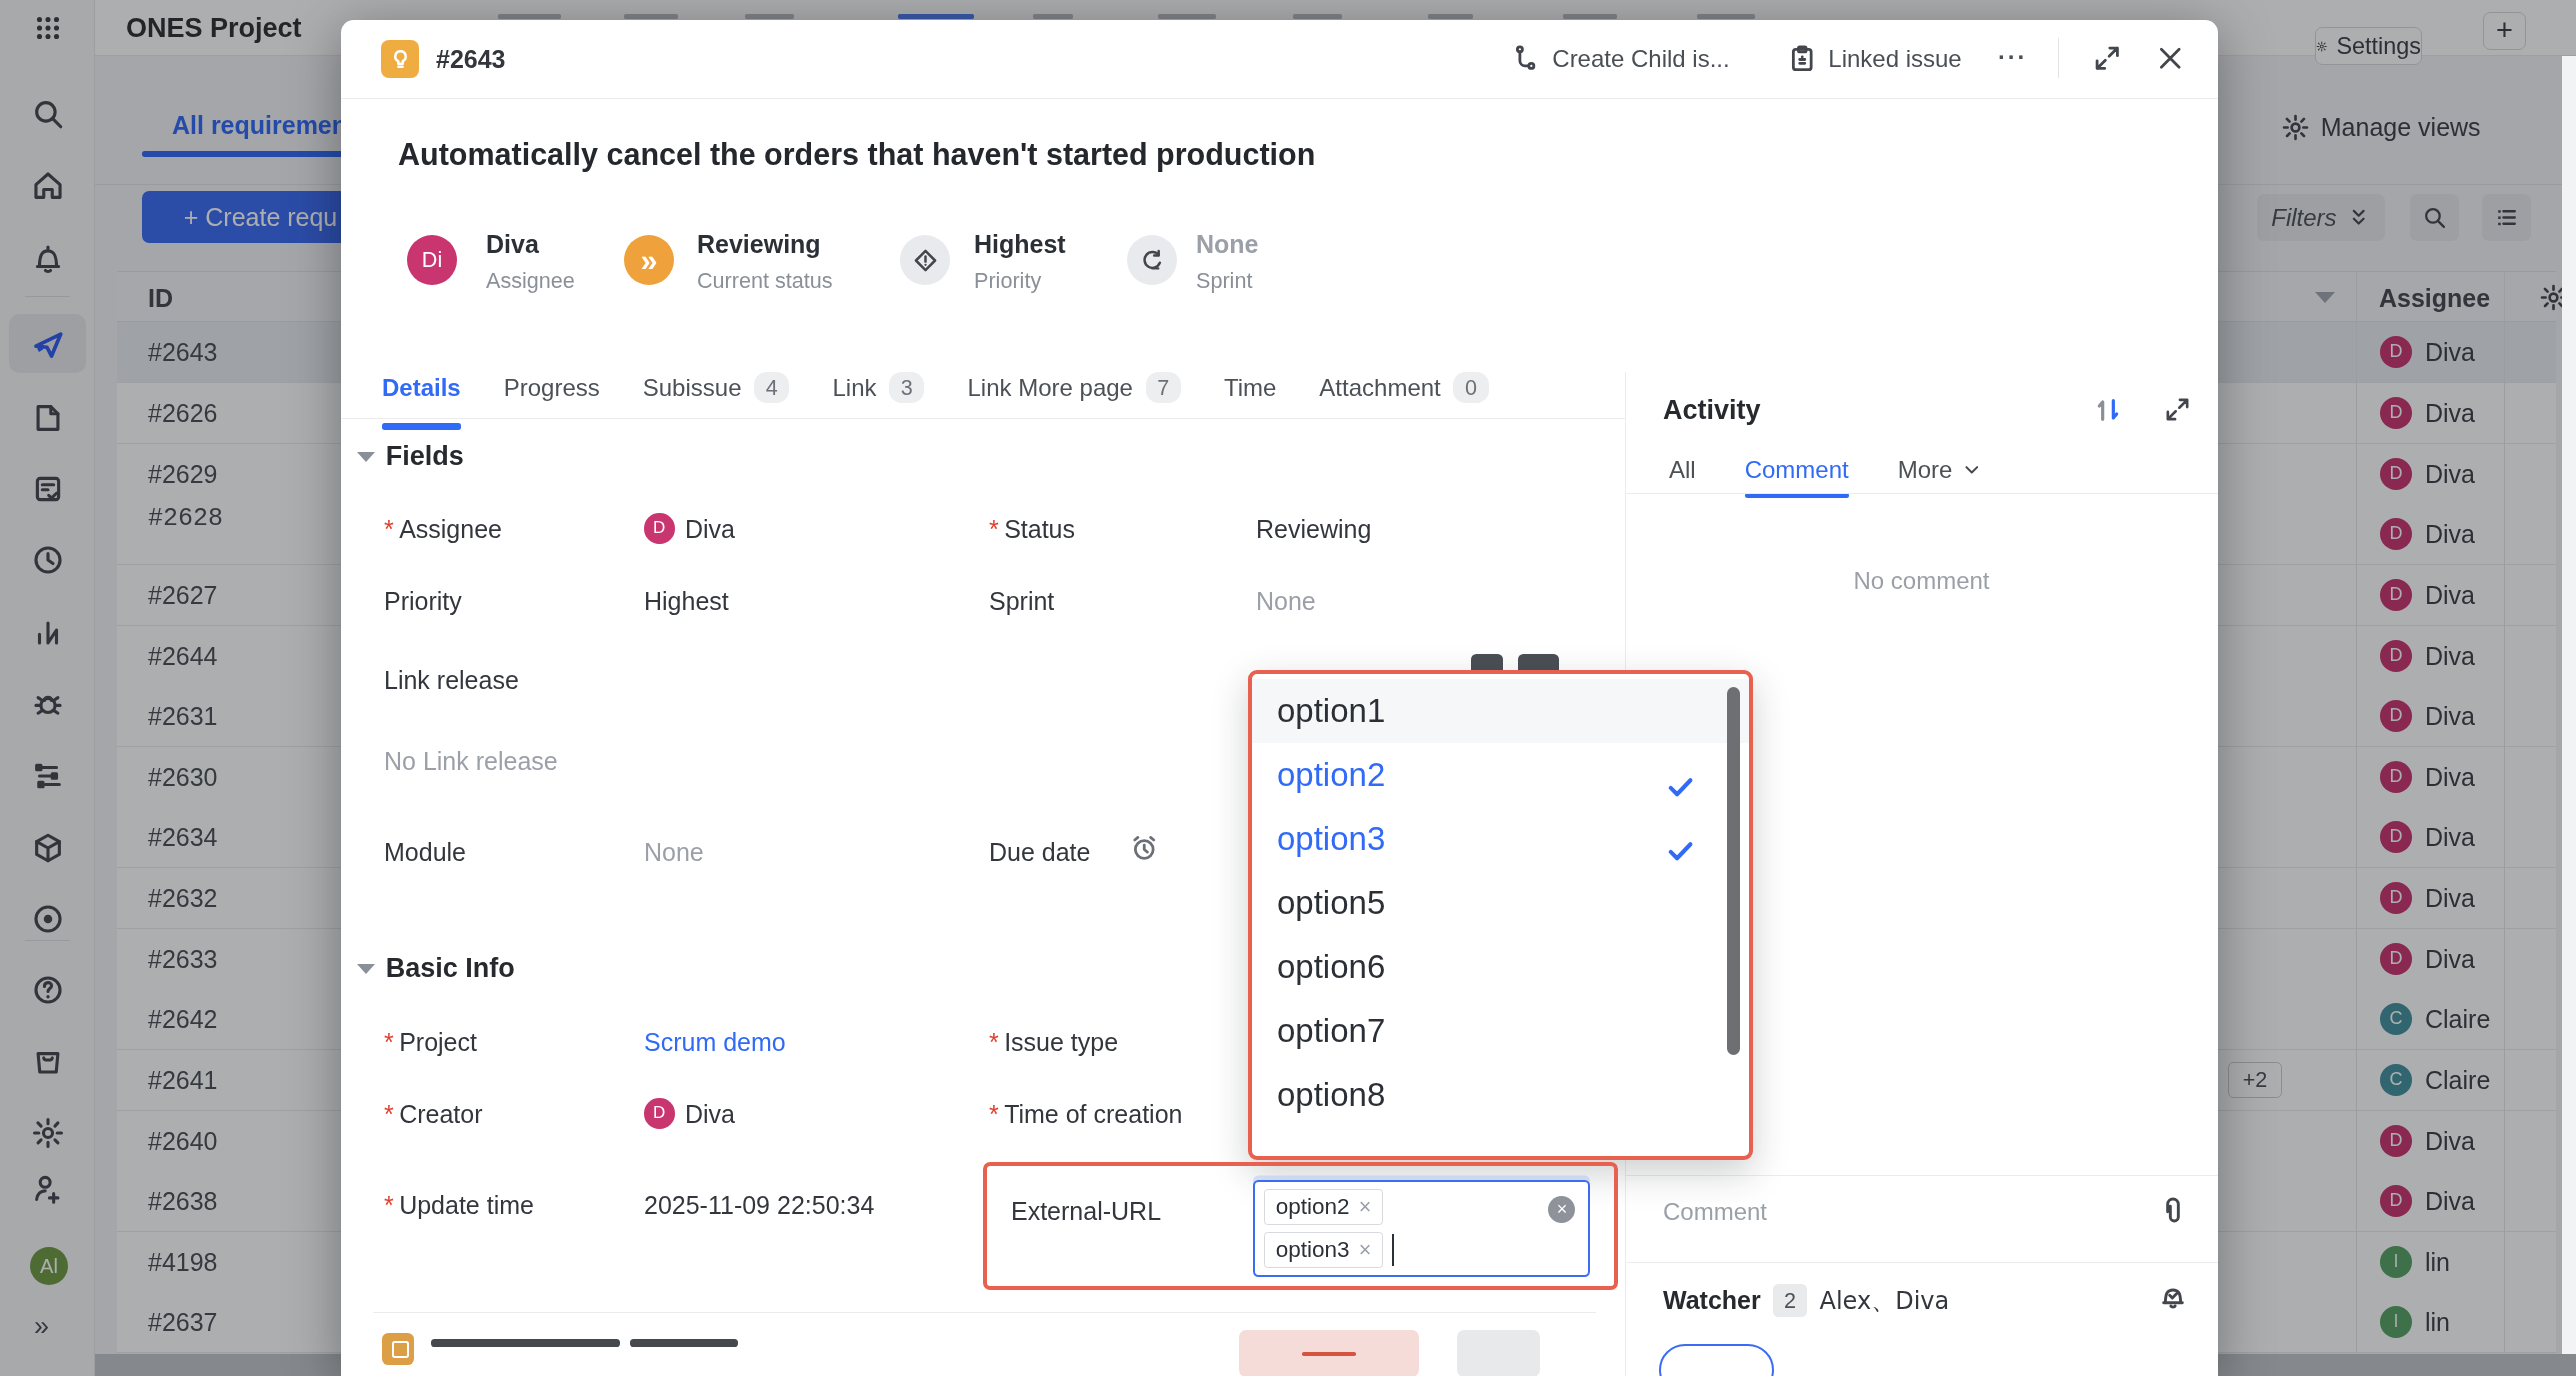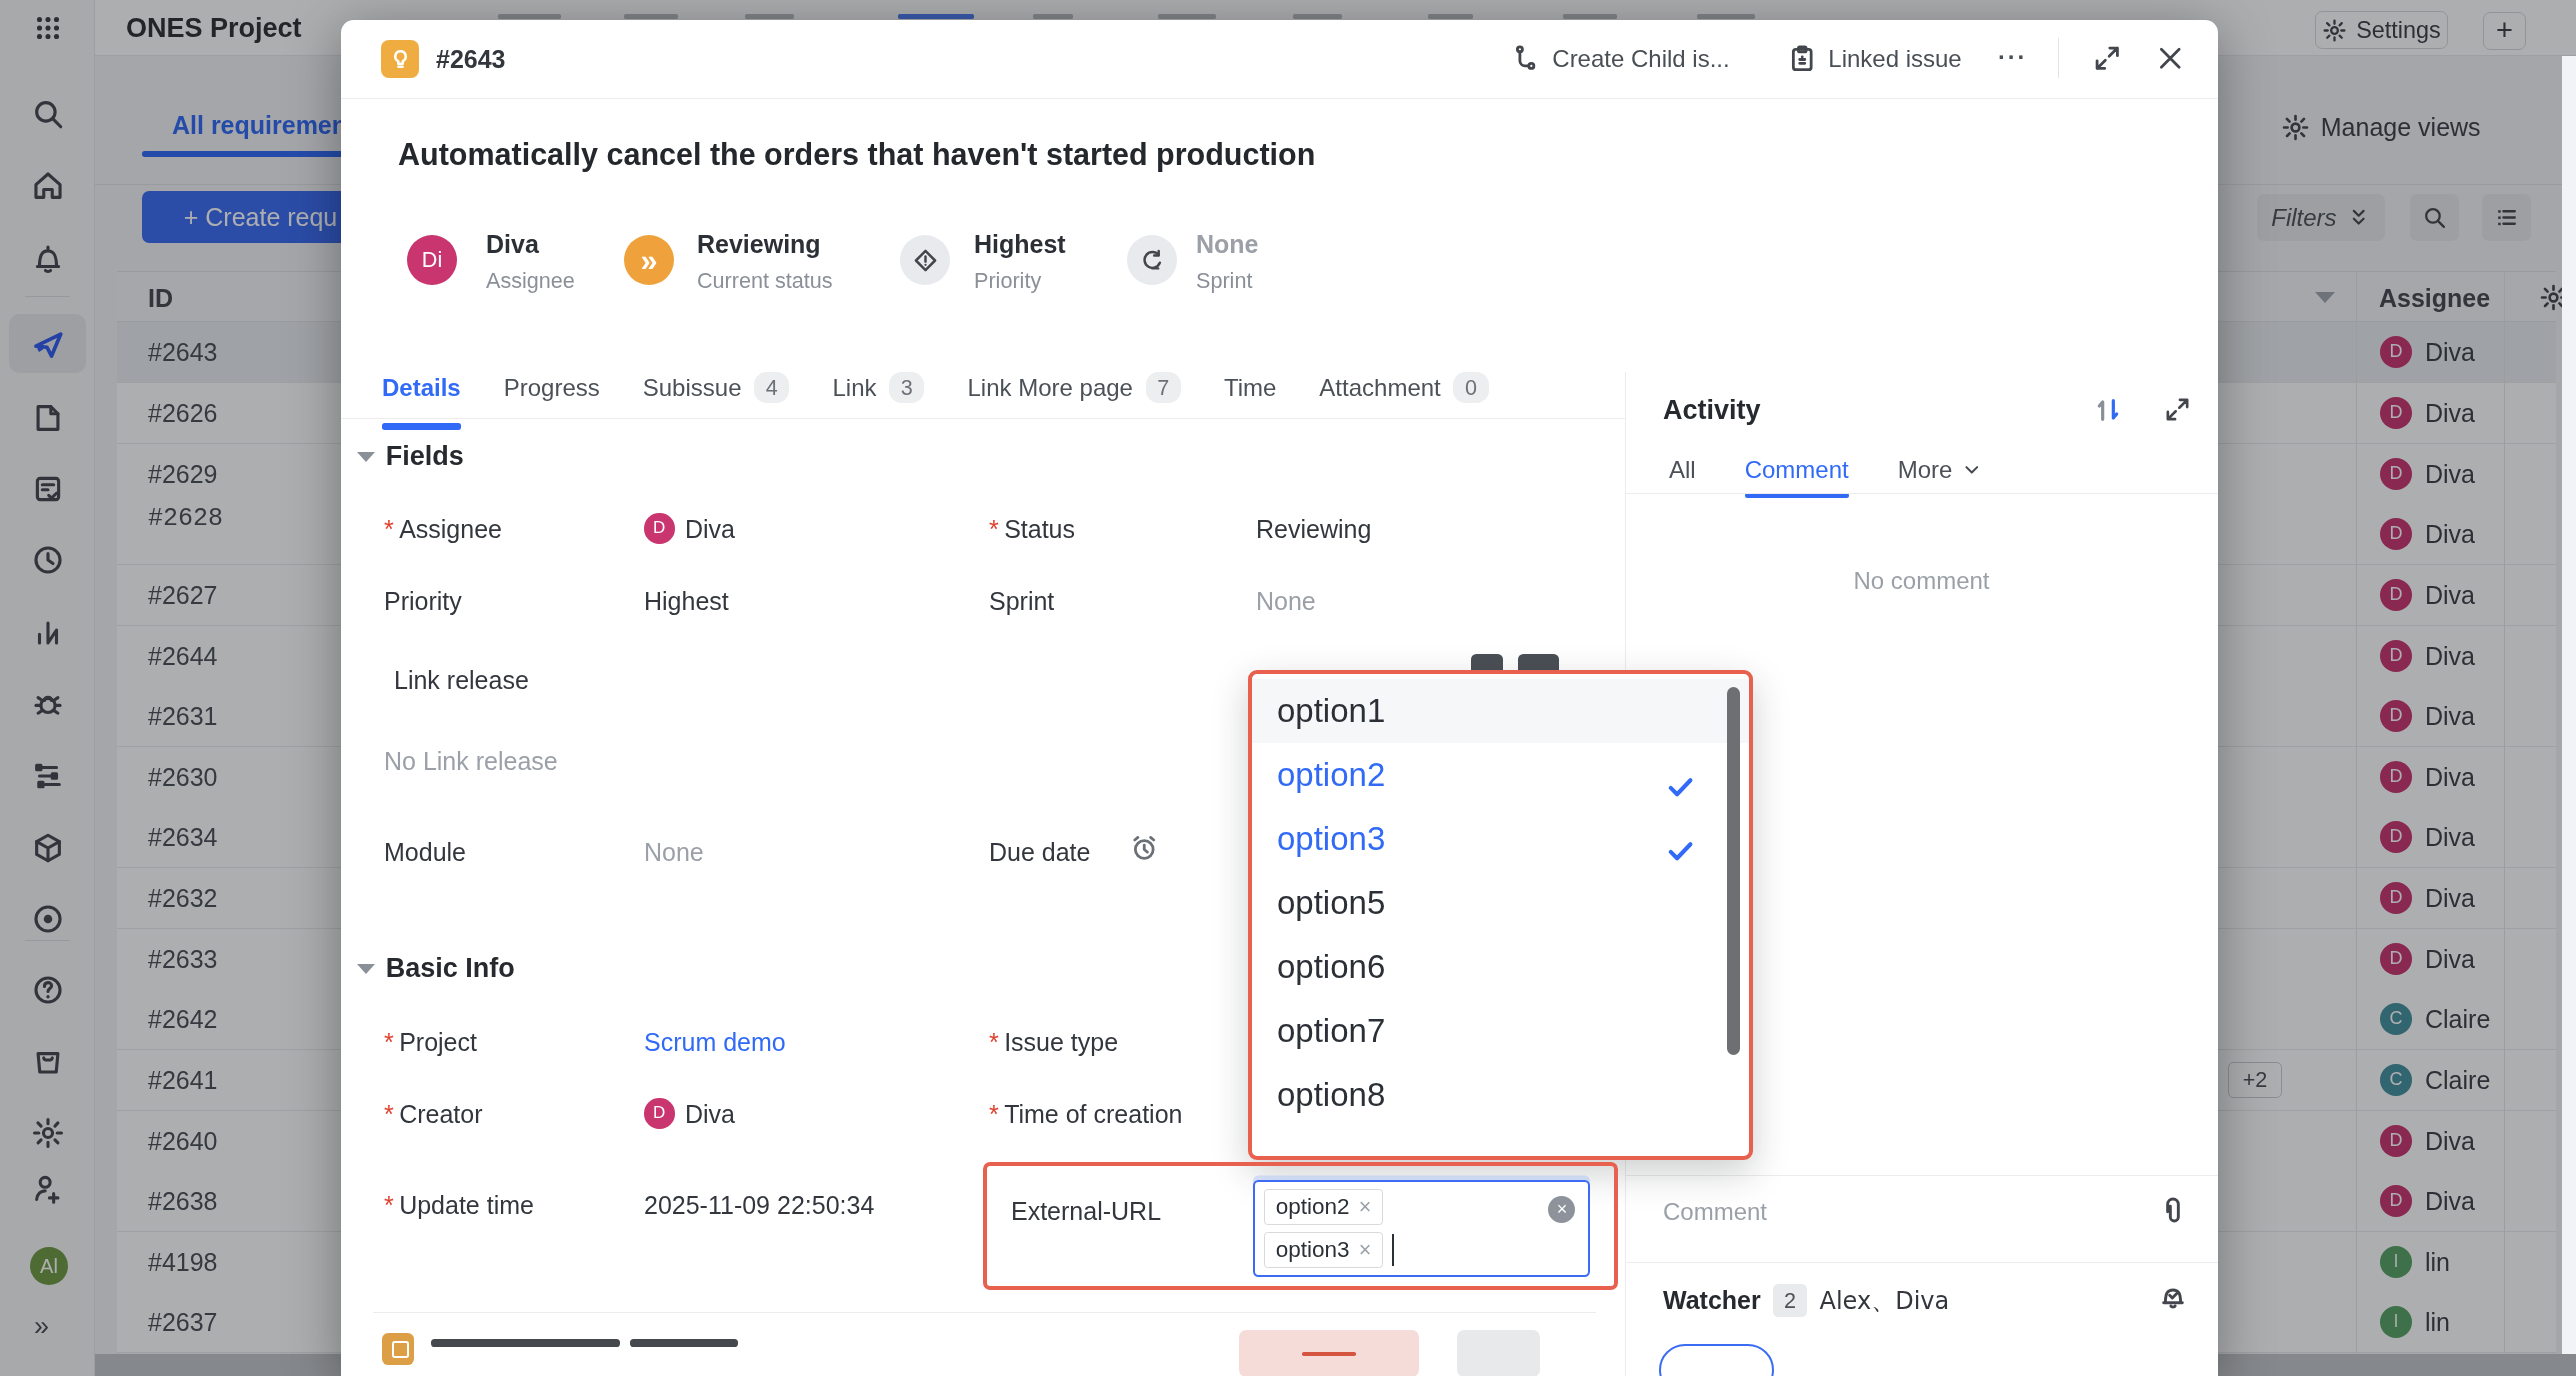--- a/index.html
+++ b/index.html
@@ -133,21 +133,21 @@
     <div class="sliver blue" style="left:803px;width:76px;"></div>
     <div class="sliver" style="left:938px;width:40px;"></div>
     <div class="sliver" style="left:1063px;width:58px;"></div>
     <div class="sliver" style="left:1198px;width:49px;"></div>
     <div class="sliver" style="left:1333px;width:45px;"></div>
     <div class="sliver" style="left:1468px;width:54px;"></div>
     <div class="sliver" style="left:1602px;width:58px;"></div>
   </div>
   <div class="brand">ONES Project</div>
 
-  <div class="btn-outline" style="left:2315px;top:11px;width:133px;height:38px;">
+  <div class="btn-outline" style="left:2315px;top:27px;width:107px;height:38px;">
     <svg class="ic" width="25" height="25" viewBox="0 0 24 24">
         <circle cx="12" cy="12" r="3.2"></circle>
         <path d="M12 2.5v3M12 18.5v3M2.5 12h3M18.5 12h3M4.9 4.9l2.2 2.2M16.9 16.9l2.1 2.1M19 4.9l-2.1 2.2M7.1 16.9 5 19"></path>
       </svg>
     <span>Settings</span>
   </div>
   <div class="btn-outline" style="left:2483px;top:11.7px;width:43px;height:38px;font-size:29px;">
     <span>+</span>
   </div>
 
@@ -524,21 +524,21 @@
     <div class="mini-avatar" style="left:303px;top:493px;">D</div>
     <div class="fval" style="left:344px;top:495px;">Diva</div>
     <div class="flabel req" style="left:648px;top:495px;">Status</div>
     <div class="fval" style="left:915px;top:495px;">Reviewing</div>
 
     <div class="flabel" style="left:43px;top:567px;">Priority</div>
     <div class="fval" style="left:303px;top:567px;">Highest</div>
     <div class="flabel" style="left:648px;top:567px;">Sprint</div>
     <div class="fval gray" style="left:915px;top:567px;">None</div>
 
-    <div class="flabel" style="left:43px;top:646px;margin-left:10px;">Link release</div>
+    <div class="flabel" style="left:43px;top:646px;">Link release</div>
     <div class="fval gray" style="left:43px;top:727px;">No Link release</div>
 
     <div class="flabel" style="left:43px;top:818px;">Module</div>
     <div class="fval gray" style="left:303px;top:818px;">None</div>
     <div class="flabel" style="left:648px;top:818px;">Due date</div>
     <span style="position:absolute;left:788px;top:813px;">
       <svg class="ic" width="30.5" height="30.5" viewBox="0 0 24 24" style="stroke:#6b7077;">
           <circle cx="12" cy="13" r="7"></circle>
           <path d="M12 9.5V13l2.5 2M4.5 5.5 7 3.5M19.5 5.5 17 3.5"></path>
         </svg>

